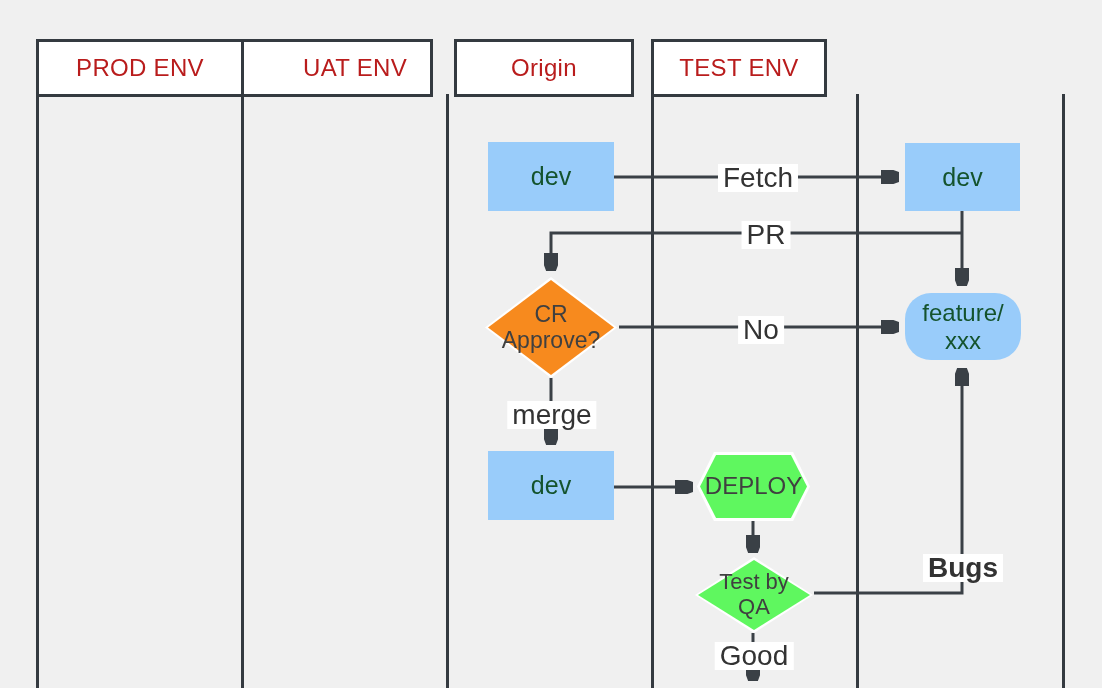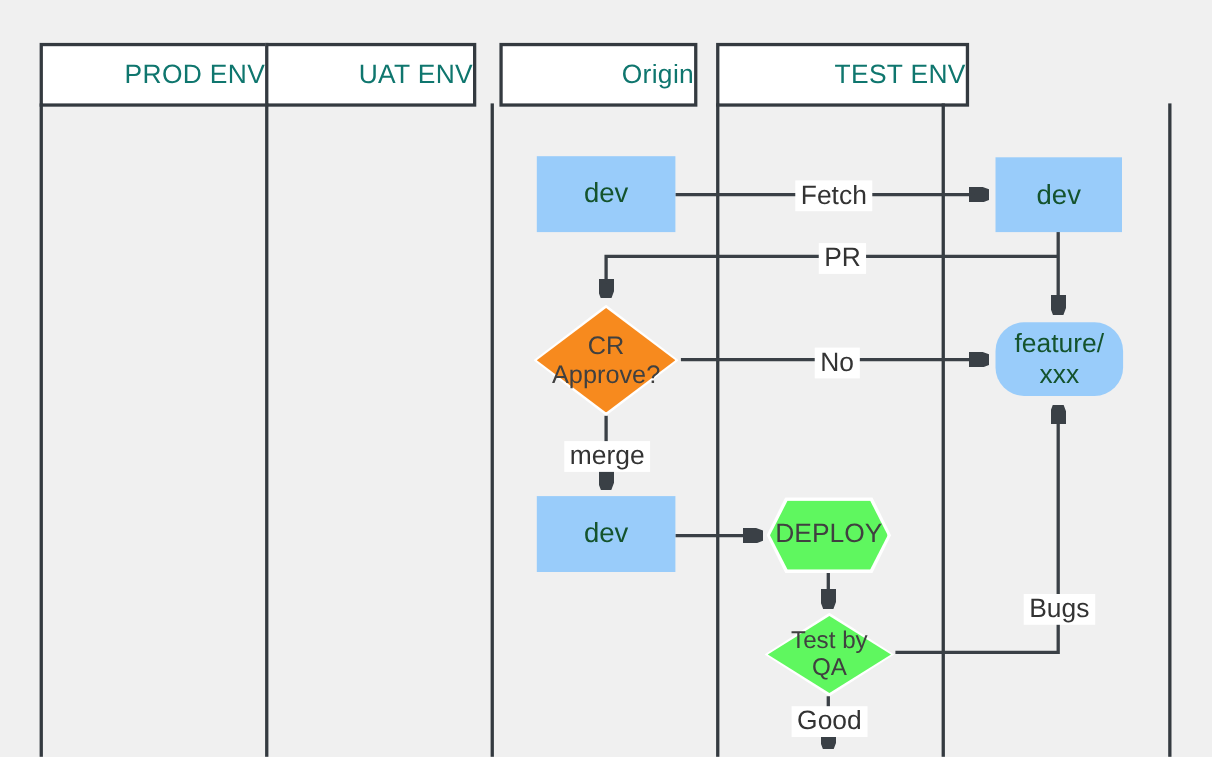--- a/index.html
+++ b/index.html
@@ -4,22 +4,22 @@
 <style>
   * { margin:0; padding:0; box-sizing:border-box; }
   html,body { width:1102px; height:688px; background:#f0f0f0; overflow:hidden; }
   body { font-family:"Liberation Sans", sans-serif; color:#3a3a3a; }
   .canvas { position:absolute; left:0; top:0; width:1102px; height:688px; }
 
   
   .lane-header {
     position:absolute; top:39px; height:58px;
     background:#ffffff; border:3px solid #343a40;
-    display:flex; align-items:center; justify-content:flex-end;
-    font-size:24px; color:#0f766e; letter-spacing:0.3px;
+    display:flex; align-items:center; justify-content:center;
+    font-size:24px; color:#b91c1c; letter-spacing:0.3px;
   }
 
   
   .lane-line { position:absolute; top:94px; bottom:0; width:3px; background:#343a40; }
 
   
   svg.edges { position:absolute; left:0; top:0; width:1102px; height:688px; pointer-events:none; }
   svg.edges path { stroke:#3a4046; stroke-width:3; fill:none; }
 
   
@@ -31,38 +31,38 @@
   .shape-inner { position:absolute; inset:3px; }
   .diamond-clip { clip-path:polygon(50% 0, 100% 50%, 50% 100%, 0 50%); }
   .hex-clip { clip-path:polygon(15% 0, 85% 0, 100% 50%, 85% 100%, 15% 100%, 0 50%); }
   .orange { background:#f78a1e; }
   .green { background:#5ff75f; }
   .shape-label { position:absolute; inset:0; display:flex; align-items:center; justify-content:center;
                  text-align:center; white-space:pre-line; line-height:1.12; color:#404040; }
 
   
   .edge-label { position:absolute; transform:translate(-50%,-50%);
-                background:#ffffff; padding:0 5px; font-size:24px; line-height:28px;
+                background:#ffffff; padding:0 5px; font-size:28px; line-height:28px;
                 color:#333; white-space:nowrap; }
 </style>
 </head>
 <body>
 
 <div class="canvas">
 
   <div class="lane-header" style="left:36px;  width:208px;">
     <span>PROD ENV</span>
   </div>
   <div class="lane-header" style="left:241px; width:192px;padding-left:36px;">
     <span>UAT ENV</span>
   </div>
   <div class="lane-header" style="left:454px; width:180px;">
     <span>Origin</span>
   </div>
-  <div class="lane-header" style="left:651px; width:230px;">
+  <div class="lane-header" style="left:651px; width:176px;">
     <span>TEST ENV</span>
   </div>
 
   <div class="lane-line" style="left:36px;"></div>
   <div class="lane-line" style="left:241px;"></div>
   <div class="lane-line" style="left:446px;"></div>
   <div class="lane-line" style="left:651px;"></div>
   <div class="lane-line" style="left:856px;"></div>
   <div class="lane-line" style="left:1062px;"></div>
 
@@ -109,16 +109,16 @@
     <div class="shape-outer diamond-clip"></div>
     <div class="shape-inner diamond-clip green"></div>
     <div class="shape-label" style="font-size:22px;">Test by
 QA</div>
   </div>
 
   <div class="edge-label" style="left:758px; top:178px;">Fetch</div>
   <div class="edge-label" style="left:766px; top:235px;">PR</div>
   <div class="edge-label" style="left:761px; top:330px;">No</div>
   <div class="edge-label" style="left:552px; top:415px;">merge</div>
-  <div class="edge-label" style="left:963px; top:554px;">Bugs</div>
+  <div class="edge-label" style="left:963px; top:568px;font-weight:bold;">Bugs</div>
   <div class="edge-label" style="left:754px; top:656px;">Good</div>
 
 </div>
 
 </body></html>

